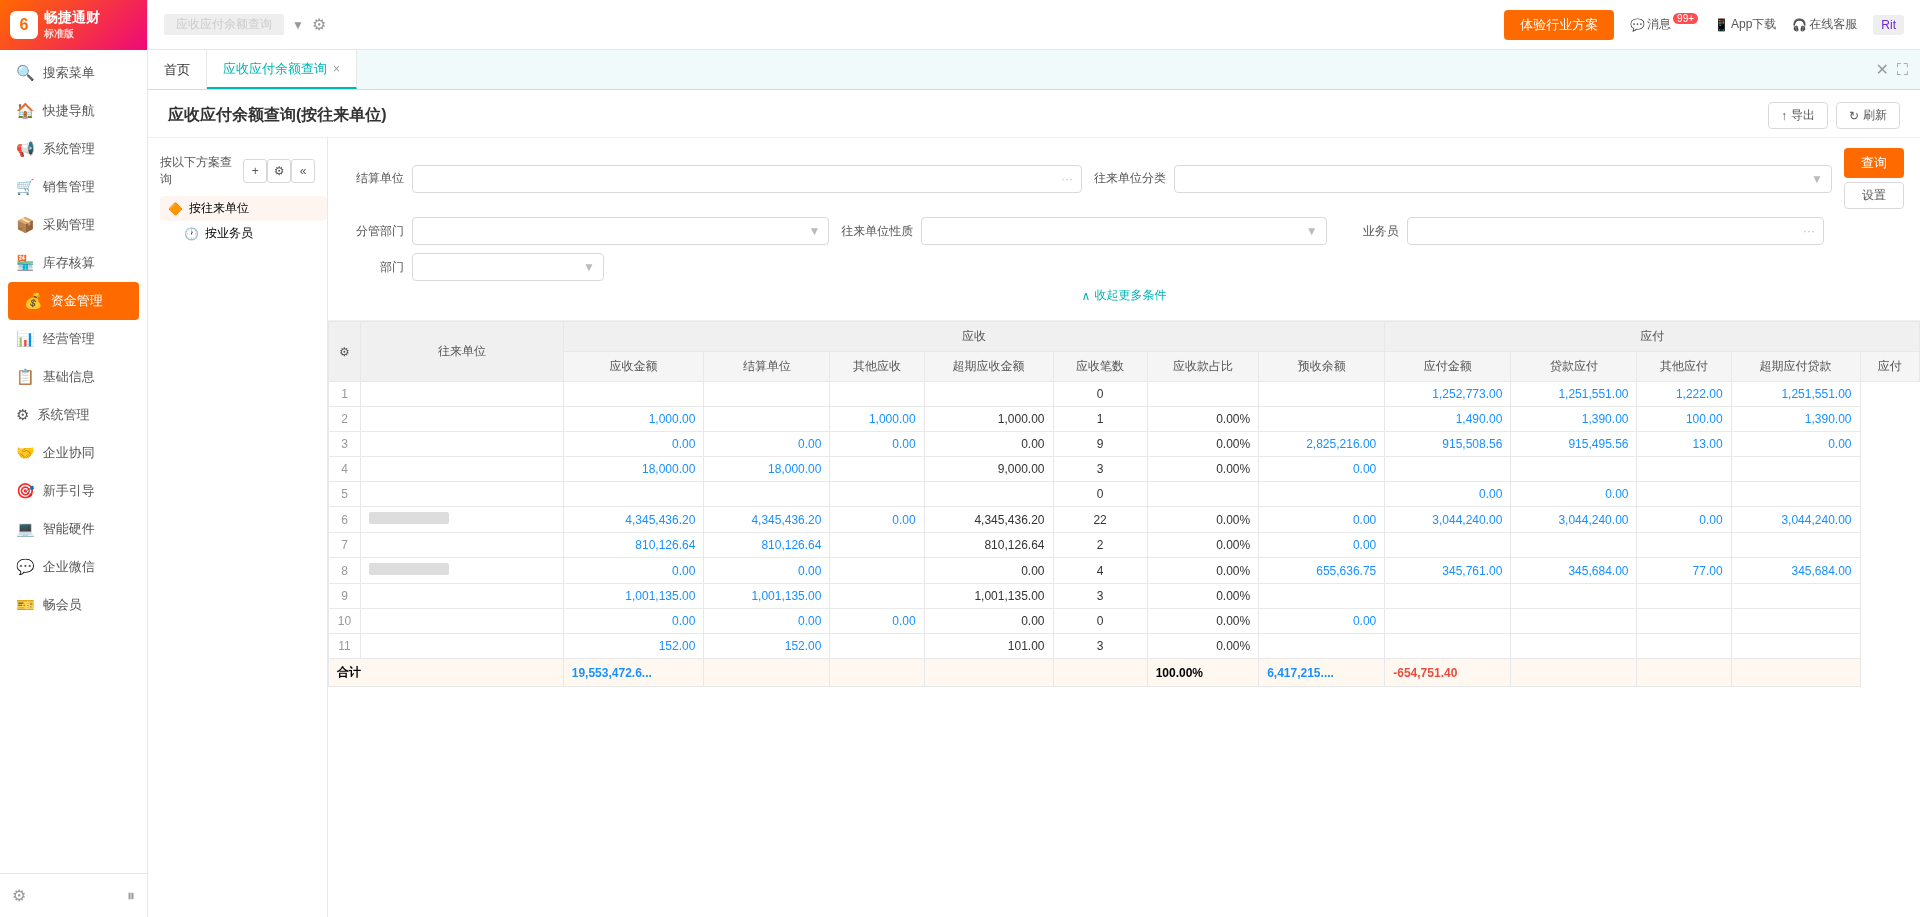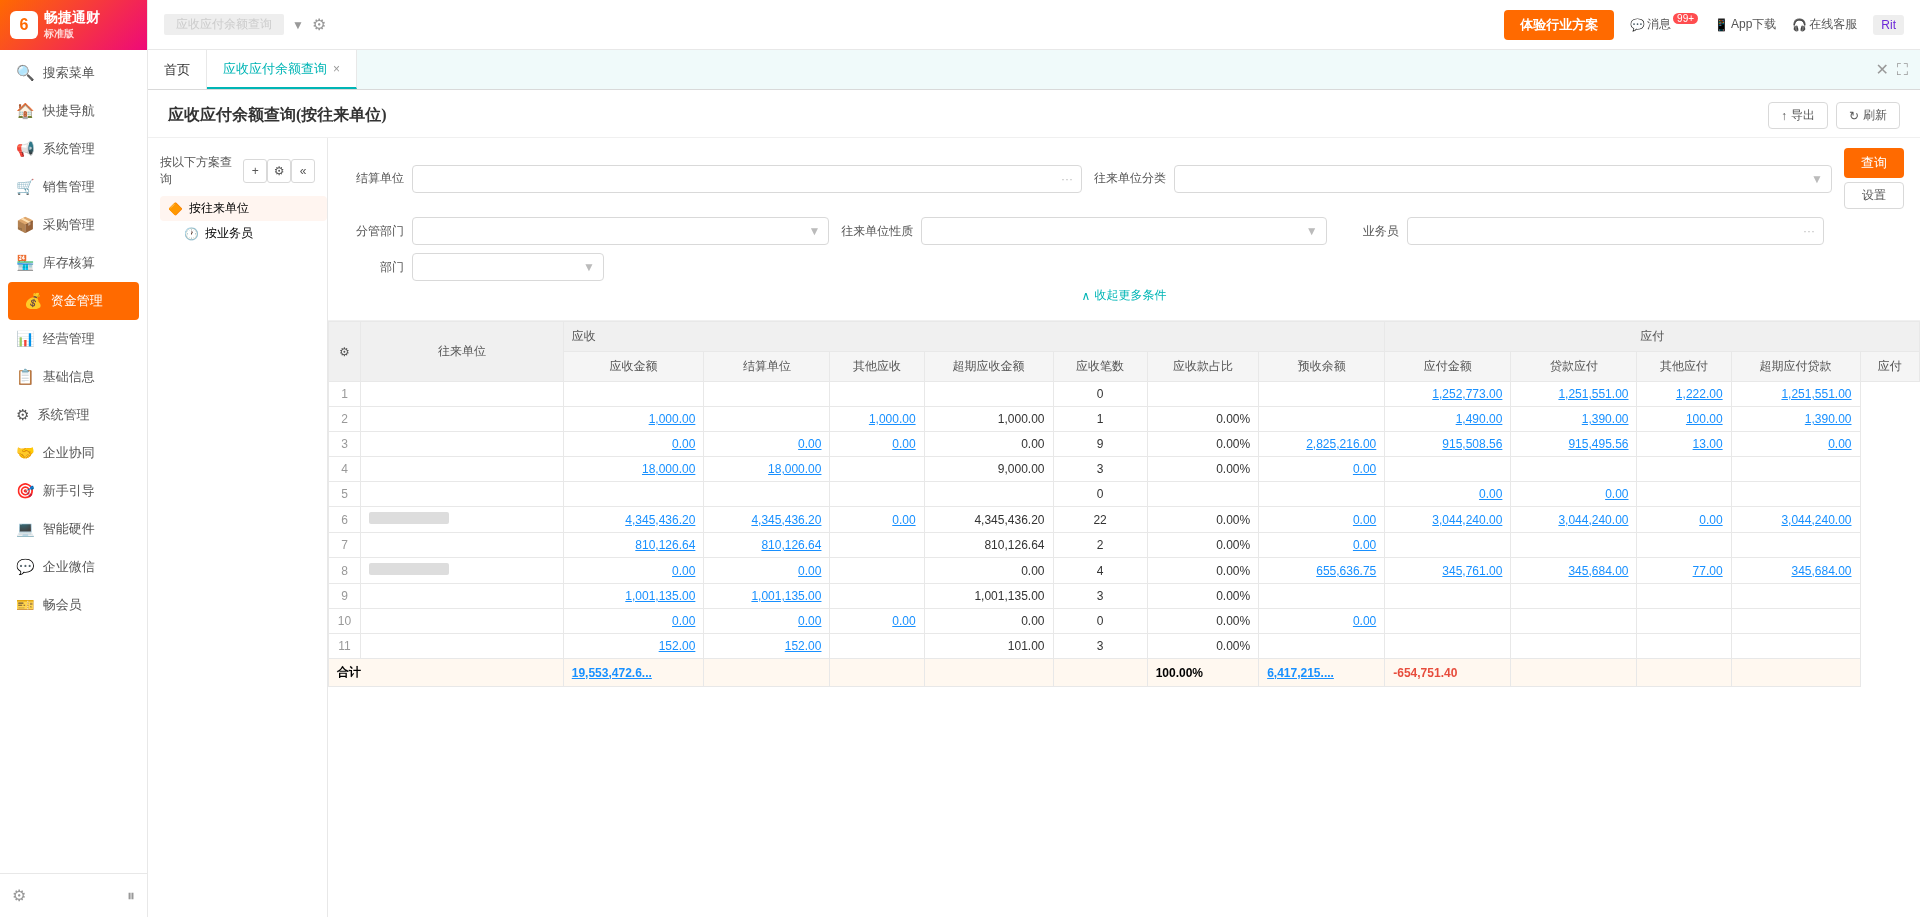--- a/index.html
+++ b/index.html
@@ -36,21 +36,21 @@
       position: fixed; left: 148px; top: 0; right: 0; height: 50px;
       background: #fff; border-bottom: 1px solid #e8e8e8;
       display: flex; align-items: center; padding: 0 16px; z-index: 99;
     }
     .header-breadcrumb {
       display: flex; align-items: center; gap: 8px; flex: 1; color: #999; font-size: 12px;
     }
     .header-actions { display: flex; align-items: center; gap: 16px; }
     .btn-trial {
       background: #ff6a00; color: #fff; border: none; padding: 6px 16px;
-      border-radius: 4px; cursor: pointer; font-size: 13px; font-weight: bold;
+      border-radius: 4px; cursor: pointer; font-size: 13px;
     }
     .badge-count {
       background: #ff4d4f; color: #fff; font-size: 10px; border-radius: 8px;
       padding: 0 4px; position: relative; top: -6px;
     }
 
     
     .tab-bar {
       position: fixed; left: 148px; top: 50px; right: 0; height: 40px;
       background: #f0fafa; border-bottom: 1px solid #d9d9d9;
@@ -69,21 +69,21 @@
     .main-content {
       position: fixed; left: 148px; top: 90px; right: 0; bottom: 0;
       background: #fff; overflow: hidden; display: flex; flex-direction: column;
     }
 
     
     .page-header {
       padding: 12px 20px 8px; display: flex; justify-content: space-between; align-items: center;
       border-bottom: 1px solid #f0f0f0;
     }
-    .page-title { font-size: 16px; font-weight: bold; color: #333; font-family: Liberation Serif, serif; }
+    .page-title { font-size: 16px; font-weight: bold; color: #333; }
     .page-actions { display: flex; gap: 8px; }
     .btn-export, .btn-refresh {
       border: 1px solid #d9d9d9; background: #fff; padding: 4px 12px;
       border-radius: 4px; cursor: pointer; font-size: 12px; color: #555;
       display: flex; align-items: center; gap: 4px;
     }
     .filter-label { color: #555; font-size: 12px; }
     .filter-mode-icon {
       width: 24px; height: 24px; border: 1px solid #d9d9d9; border-radius: 3px;
       display: flex; align-items: center; justify-content: center; cursor: pointer; color: #555;
@@ -137,21 +137,21 @@
     }
     thead tr.group-header th {
       background: #f0f0f0;
     }
     tbody tr td {
       border: 1px solid #e8e8e8; padding: 5px 8px; text-align: right; color: #333;
       white-space: nowrap;
     }
     tbody tr td.text-left { text-align: left; }
     tbody tr td.text-center { text-align: center; }
-    tbody tr td a, .link-style { color: #1890ff; text-decoration: underline; cursor: pointer; }
+    tbody tr td a, .link-style { color: #1890ff; cursor: pointer; }
     tfoot tr td {
       background: #fff8f0; border: 1px solid #e8e8e8; padding: 5px 8px;
       font-weight: bold; white-space: nowrap;
     }
     .row-num { color: #999; text-align: center; }
     .left-filter-panel {
       width: 180px; min-width: 180px; border-right: 1px solid #e8e8e8;
       padding: 8px 0; background: #fff; overflow-y: auto;
     }
     .right-table-panel {
@@ -380,21 +380,21 @@
           </button>
         </div>
       </div>
 
       <div class="right-table-panel">
         <table>
           <thead>
             <tr class="group-header">
               <th rowspan="2" style="width:32px;">⚙</th>
               <th rowspan="2" style="min-width:140px;">往来单位</th>
-              <th colspan="7" style="text-align:left;">应收</th>
+              <th colspan="7" style="text-align:center;">应收</th>
               <th colspan="5" style="text-align:center;">应付</th>
             </tr>
             <tr>
               <th>应收金额</th>
               <th>结算单位</th>
               <th>其他应收</th>
               <th>超期应收金额</th>
               <th>应收笔数</th>
               <th>应收款占比</th>
               <th>预收余额</th>

